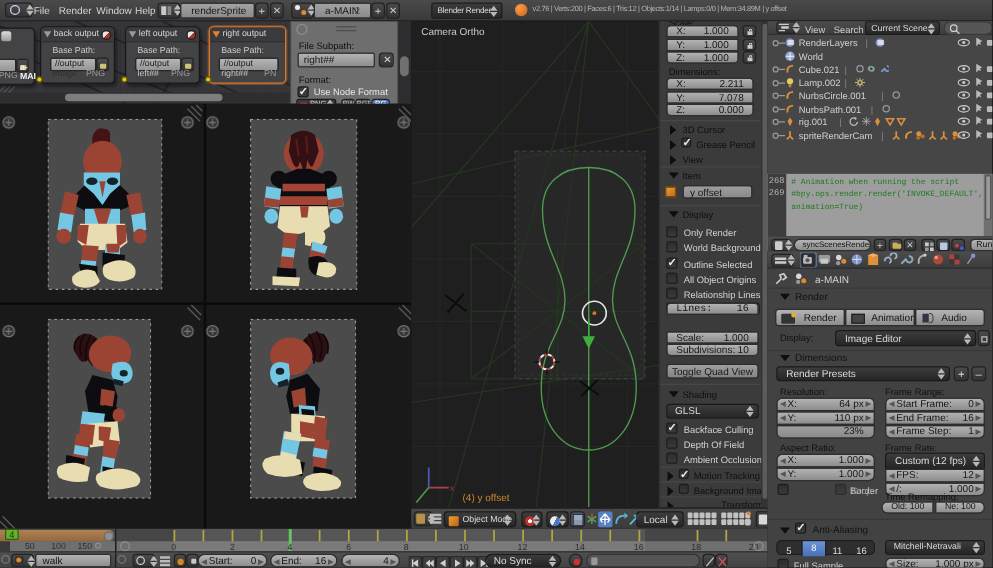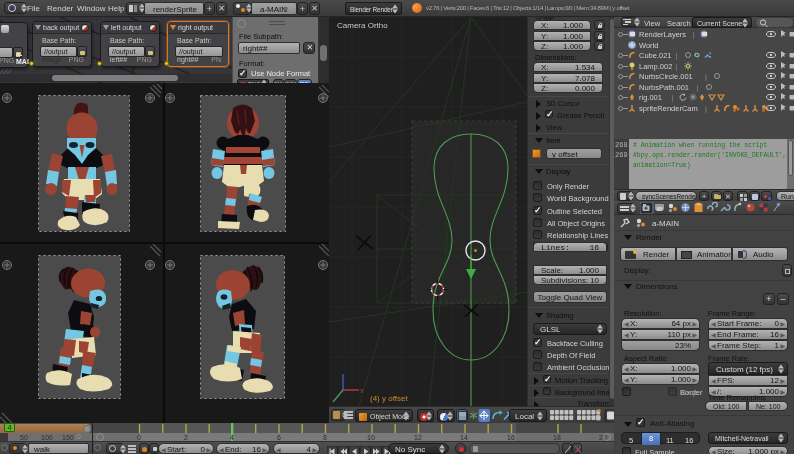--- a/index.html
+++ b/index.html
@@ -391,21 +391,21 @@
       <span class="abs" style="left:3px;top:4px;width:4px;height:3px;background:#c9c9c9;"></span>
       <span class="abs" style="left:3.5px;top:2px;width:3px;height:2px;border:1px solid #c9c9c9;border-bottom:none;border-radius:2px 2px 0 0;"></span>
     </div>
     <div class="ibtn" style="left:66px;top:24px;width:11px;height:10px;">
       <span class="abs" style="left:3px;top:4px;width:4px;height:3px;background:#c9c9c9;"></span>
       <span class="abs" style="left:3.5px;top:2px;width:3px;height:2px;border:1px solid #c9c9c9;border-bottom:none;border-radius:2px 2px 0 0;"></span>
     </div>
   <div class="abs" style="left:7px;top:36px;color:#0f0f0f;">Dimensions:</div>
   <div class="fld" style="left:5px;top:45px;width:70px;height:10px;border-radius:4px 4px 0 0;">
       <span class="lab" style="left:7px;">X:</span>
-      <span class="val" style="right:7px;">1.534</span>
+      <span class="val" style="right:7px;">2.211</span>
     </div>
   <div class="fld" style="left:5px;top:55.5px;width:70px;height:10px;border-radius:0;">
       <span class="lab" style="left:7px;">Y:</span>
       <span class="val" style="right:7px;">7.078</span>
     </div>
   <div class="fld" style="left:5px;top:66px;width:70px;height:10px;border-radius:0 0 4px 4px;">
       <span class="lab" style="left:7px;">Z:</span>
       <span class="val" style="right:7px;">0.000</span>
     </div>
   <div class="hsep" style="left:0;top:79px;width:81px;background:#474747;"></div>
@@ -999,26 +999,34 @@
   <div class="fld" style="left:62px;top:46px;width:56px;height:14px;border-radius:0;">
       <span class="lab" style="left:20px;">Animation</span>
       <span class="abs" style="left:4px;top:3px;width:11px;height:8px;background:#444;border:1px solid #222;"></span>
     </div>
   <div class="fld" style="left:118px;top:46px;width:56px;height:14px;border-radius:0 3px 3px 0;">
       <span class="lab" style="left:20px;">Audio</span>
       <span class="abs" style="left:5px;top:3px;width:5px;height:7px;background:#334;"></span>
       <span class="abs" style="left:10px;top:2px;width:4px;height:9px;border-radius:0 4px 4px 0;border:1px solid #445;border-left:none;"></span>
     </div>
   <div class="abs" style="left:10px;top:65px;color:#111;">Display:</div>
+  <div class="drop" style="left:54px;top:63px;width:113px;height:13px;border-radius:3px;">
+      <span class="lab" style="left:7px;">Image Editor</span>
+      <span class="updn"></span>
+    </div>
   <div class="ibtn" style="left:168px;top:63px;width:10px;height:13px;">
       <span class="abs" style="left:2px;top:4px;width:5px;height:5px;border:1px solid #bbb;"></span>
     </div>
   <div class="hsep" style="left:0;top:79px;width:180px;background:#383838;"></div>
   <div class="tri" style="left:10px;top:83px;"></div>
     <div class="abs" style="left:22px;top:81px;color:#111;font-size:8px;">Dimensions</div>
+  <div class="drop" style="left:7px;top:92px;width:139px;height:12px;border-radius:3px;">
+      <span class="lab" style="left:7px;">Render Presets</span>
+      <span class="updn"></span>
+    </div>
   <div class="ibtn" style="left:149px;top:92px;width:12px;height:12px;color:#ddd;font-size:9px;text-align:center;line-height:11px;">+</div>
   <div class="ibtn" style="left:163px;top:92px;width:12px;height:12px;color:#ddd;font-size:9px;text-align:center;line-height:11px;">–</div>
   <div class="abs" style="left:10px;top:108px;color:#111;">Resolution:</div>
   <div class="abs" style="left:94px;top:108px;color:#111;">Frame Range:</div>
   <div class="fld" style="left:7px;top:117px;width:79px;height:10.5px;border-radius:5px 5px 0 0;">
       <span class="lab" style="left:8px;">X:</span>
       <span class="val" style="right:8px;">64 px</span>
       <span class="ar" style="left:2px;">◀</span>
       <span class="ar" style="right:2px;">▶</span>
     </div>

